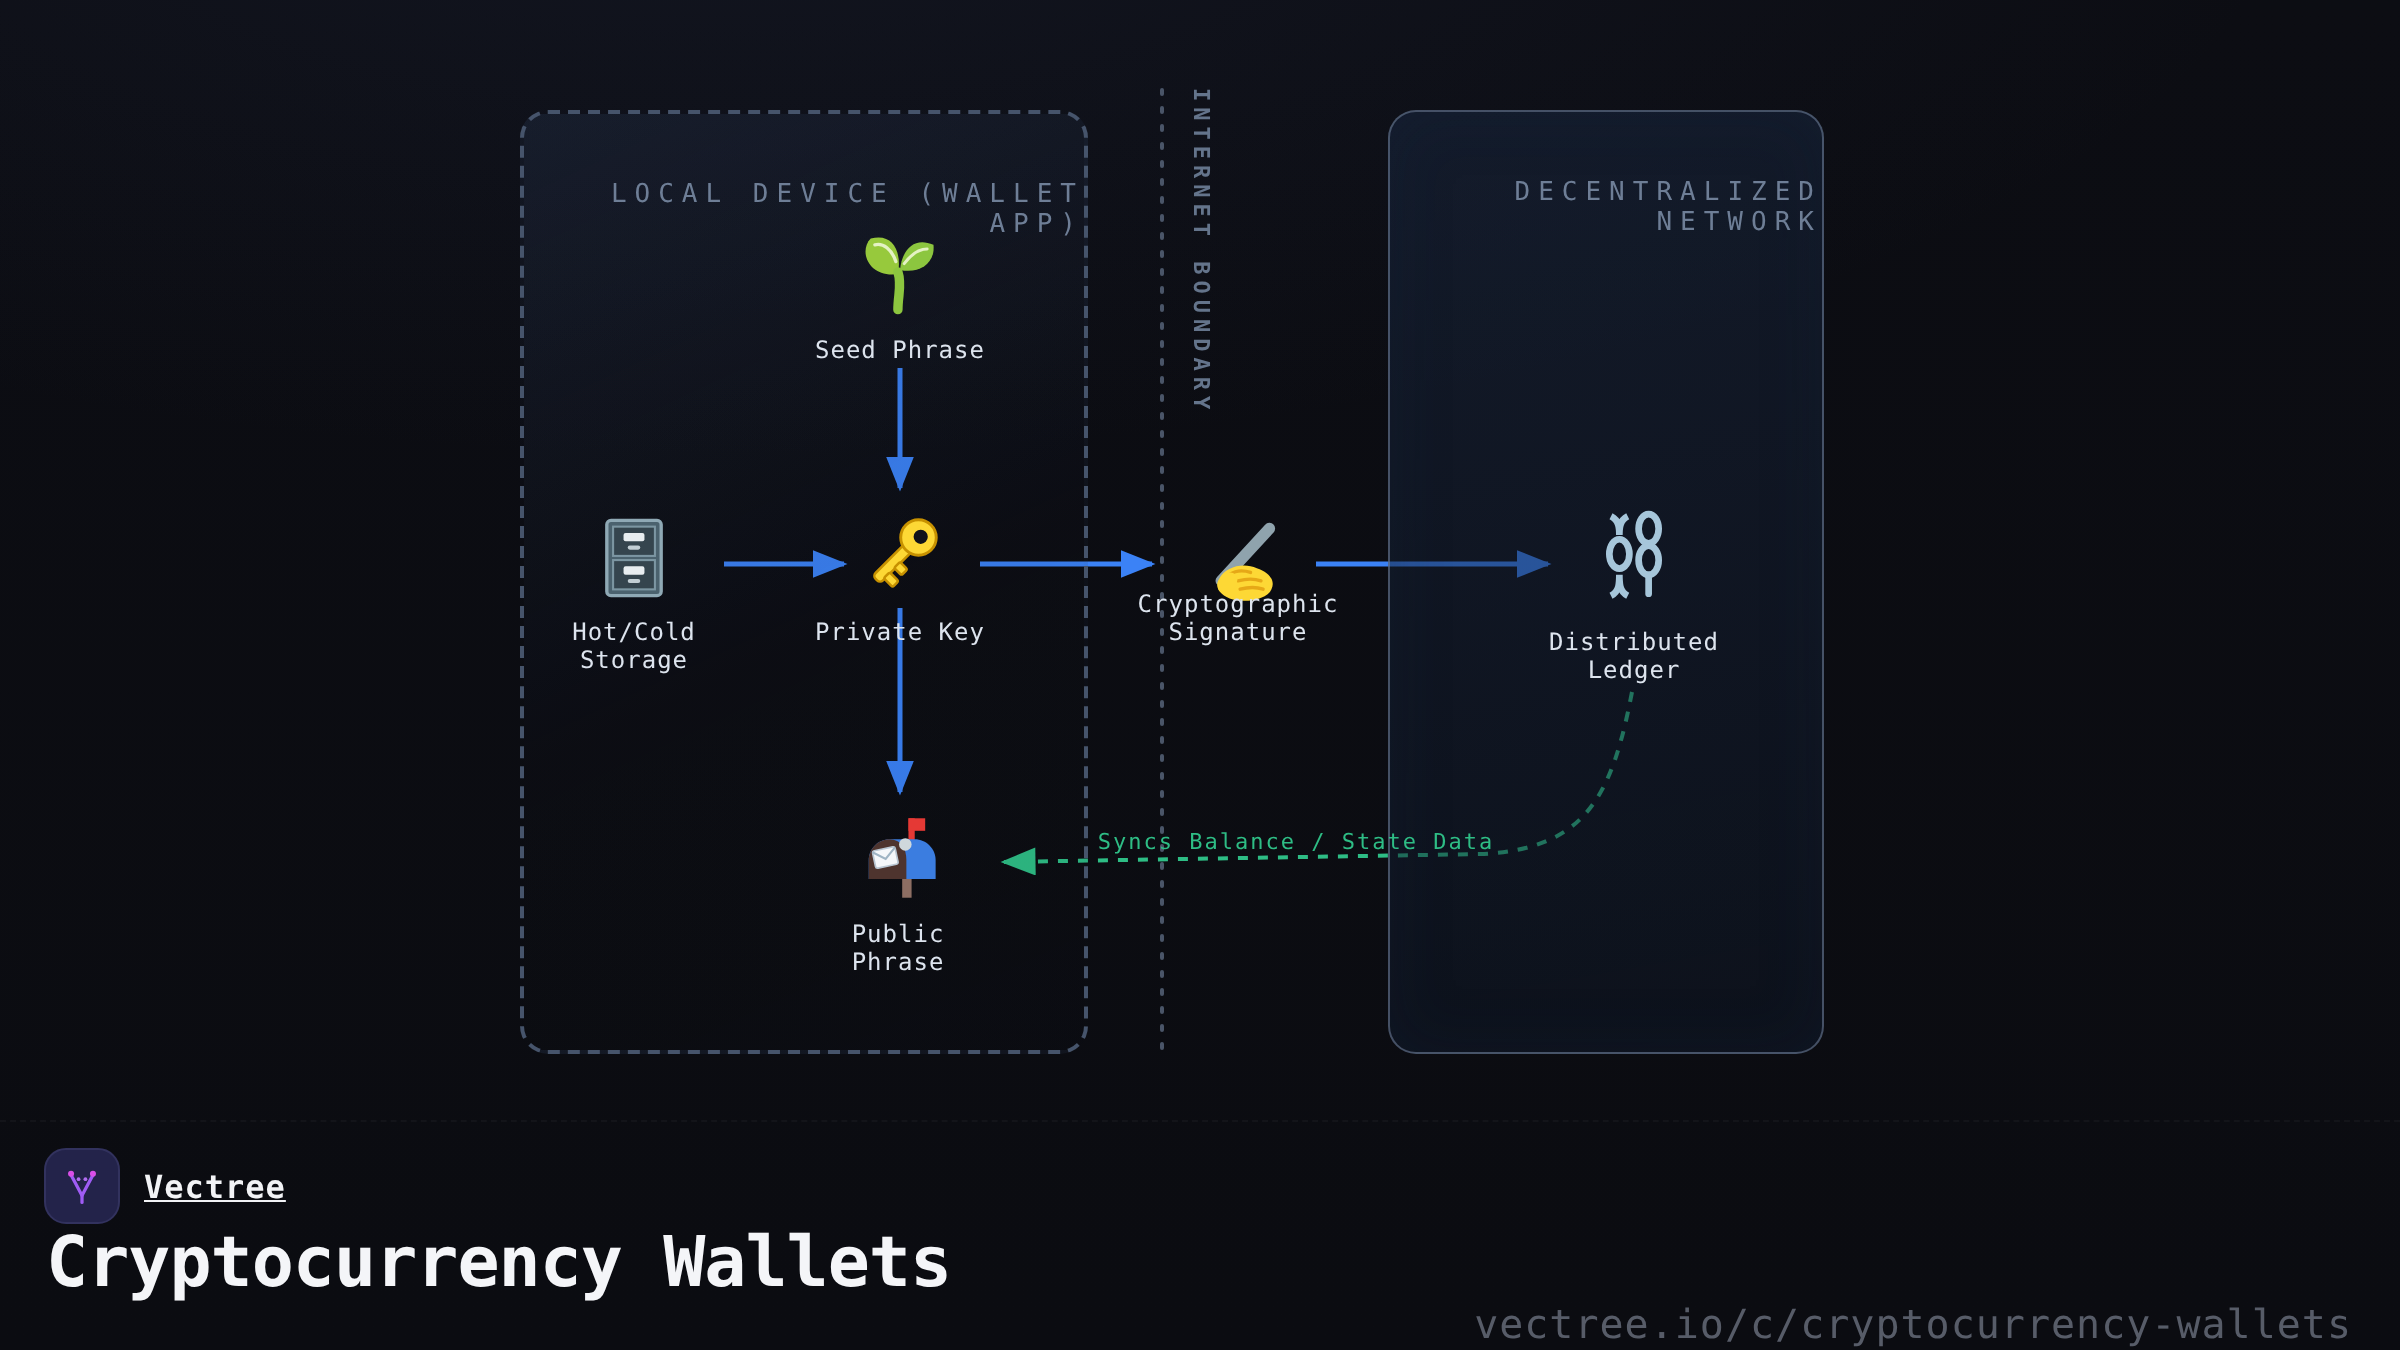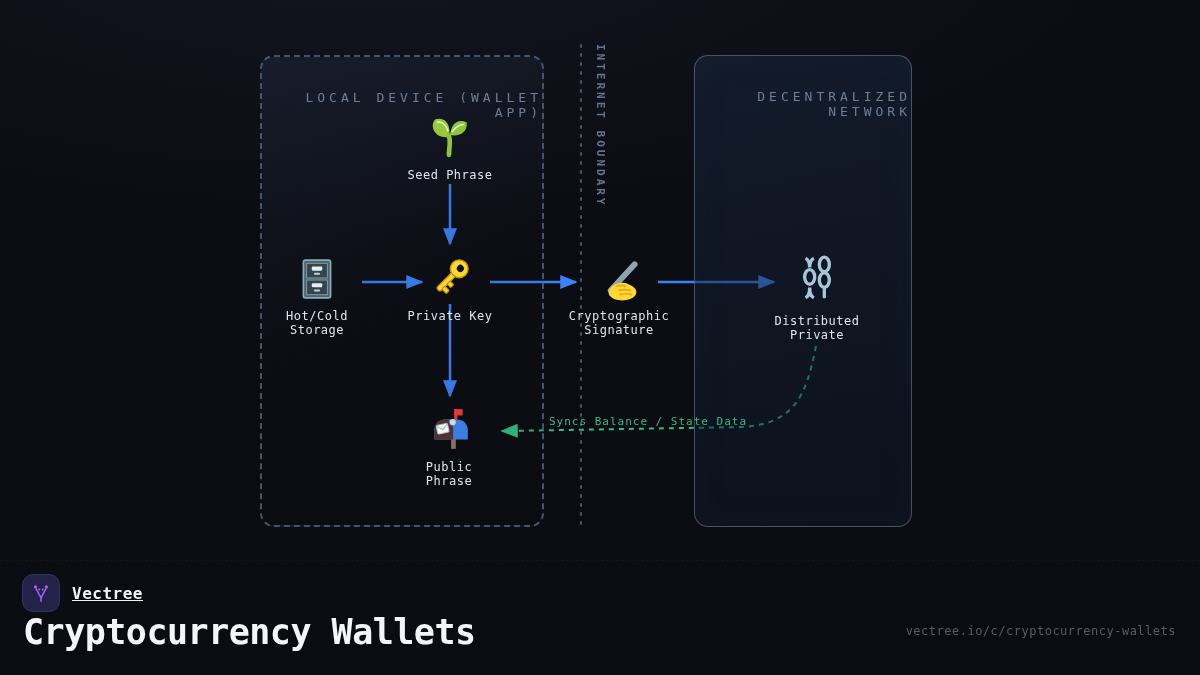--- a/index.html
+++ b/index.html
@@ -61,22 +61,22 @@
   }
   .brand {
     position:absolute; left:72px; top:584px;
     font-size:16px; font-weight:bold; letter-spacing:0.5px; color:#f2f3f6;text-decoration:underline;
   }
   .page-title {
     position:absolute; left:23px; top:612px;
     font-size:35px; font-weight:bold; letter-spacing:-0.5px; color:#f4f5f8;
   }
   .page-url {
-    position:absolute; right:24px; top:624px;
-    font-size:12px; color:#575c68; letter-spacing:0.5px;
+    position:absolute; right:24px; top:650px;
+    font-size:20px; color:#575c68; letter-spacing:0.5px;
   }
 </style>
 </head>
 <body>
 
 <div class="stage">
 
   <svg class="wires" width="1200" height="560" viewBox="0 0 1200 560">
     <defs>
       <marker id="ab" viewBox="0 0 10 8" refX="9" refY="4" markerWidth="7" markerHeight="6" orient="auto">
@@ -148,37 +148,37 @@
     <svg viewBox="0 0 44 44">
       <line x1="37" y1="6" x2="14" y2="31" stroke="#8fa3ad" stroke-width="5.5" stroke-linecap="round"></line>
       <path d="M12,33 L16,29 L14,36 Z" fill="#46555e"></path>
       <path d="M13,30 C16,24 25,22 31,25 C37,27 40,31 38,35 C36,40 25,42 18,39.5 C12,37 11,33 13,30 Z" fill="#fdd835"></path>
       <path d="M18,28 C21,26 25,26 28,27" stroke="#e6a817" stroke-width="1.6" fill="none" stroke-linecap="round"></path>
       <path d="M22,31 C26,30 30,30 33,31" stroke="#e6a817" stroke-width="1.6" fill="none" stroke-linecap="round"></path>
       <path d="M23,35 C27,34 31,34 34,35" stroke="#e6a817" stroke-width="1.6" fill="none" stroke-linecap="round"></path>
       <ellipse cx="17" cy="32" rx="4" ry="5.5" fill="#fdd835" transform="rotate(40 17 32)"></ellipse>
     </svg>
   </div>
-  <div class="node-label" style="left:619px; top:309px;">Cryptographic
+  <div class="node-label" style="left:619px; top:295px;">Cryptographic
 Signature</div>
 
   <div class="node-icon" style="left:794px; top:255px;">
     <svg viewBox="0 0 44 44">
       <g stroke="#a6c6da" stroke-width="3.2" fill="none">
         <path d="M11,3 C15,5 15,9 15,12 M19,3 C15,5 15,9 15,12"></path>
         <ellipse cx="15" cy="21" rx="4.8" ry="7"></ellipse>
         <path d="M11,41 C15,39 15,35 15,31 M19,41 C15,39 15,35 15,31"></path>
         <ellipse cx="29" cy="9" rx="4.8" ry="7"></ellipse>
         <ellipse cx="29" cy="24" rx="4.8" ry="7"></ellipse>
         <path d="M29,31 C29,35 29,38 29,40" stroke-linecap="round"></path>
       </g>
     </svg>
   </div>
   <div class="node-label" style="left:817px; top:314px;">Distributed
-Private</div>
+Ledger</div>
 
   <div class="node-icon" style="left:426px; top:406px;">
     <svg viewBox="0 0 44 44">
       <rect x="24" y="29" width="4.5" height="12" fill="#8d6e63"></rect>
       <rect x="27" y="3" width="3" height="12" fill="#e53935"></rect>
       <path d="M27,3 h8 v6 h-8 Z" fill="#e53935"></path>
       <path d="M8,23 C8,17.5 12.5,13 18,13 H30 C35.5,13 40,17.5 40,23 V32 H8 Z" fill="#3b7de0"></path>
       <path d="M8,23 C8,17.5 12.5,13 18,13 C23.5,13 26,17.5 26,23 V32 H8 Z" fill="#4e342e"></path>
       <g transform="rotate(-12 16 22)">
         <rect x="10.5" y="17.5" width="11" height="8.5" rx="1" fill="#f5f7fa" stroke="#b9c6d2" stroke-width="0.8"></rect>

